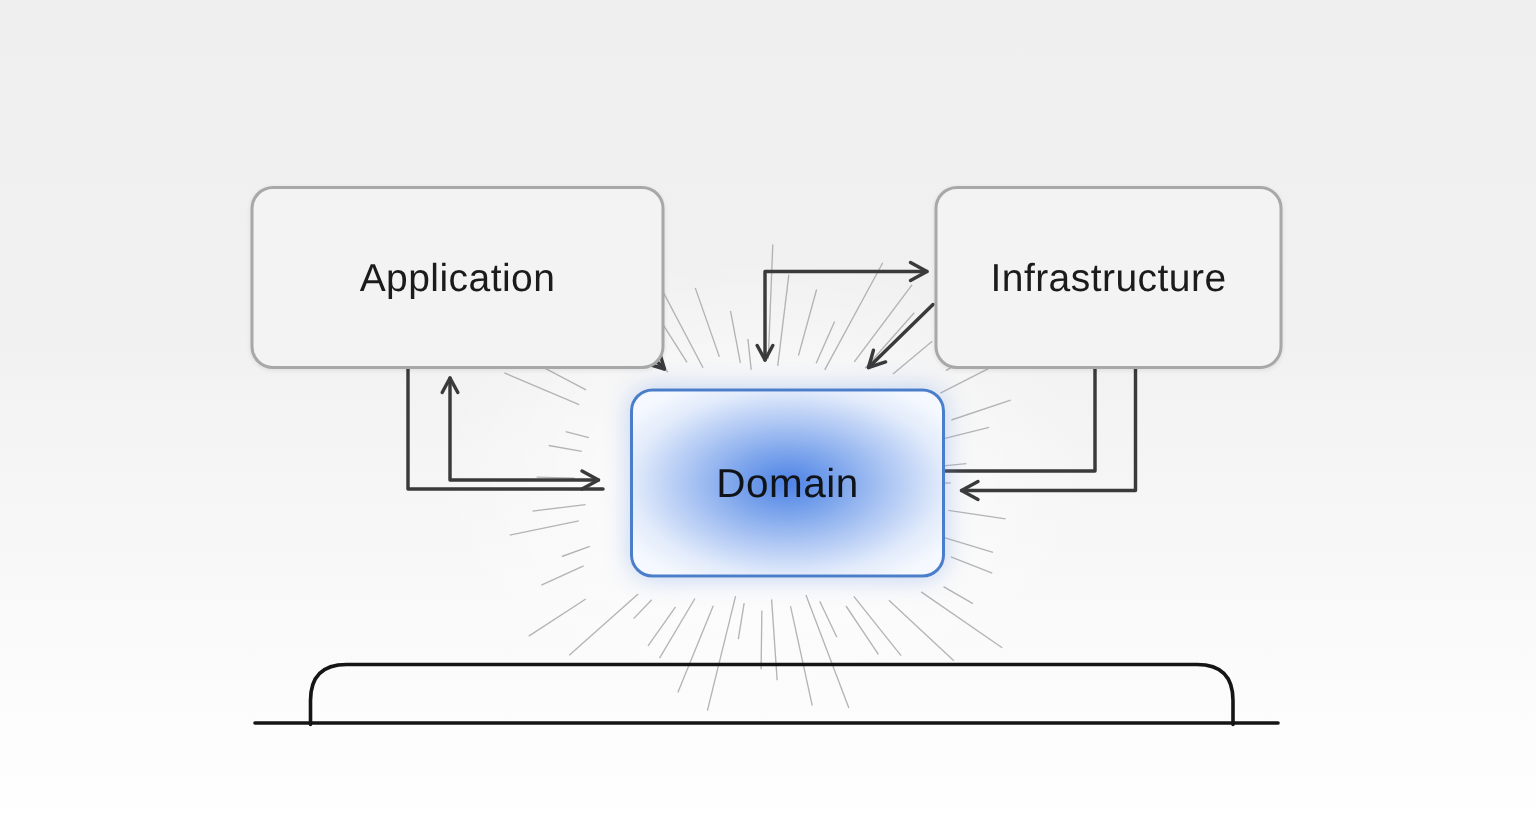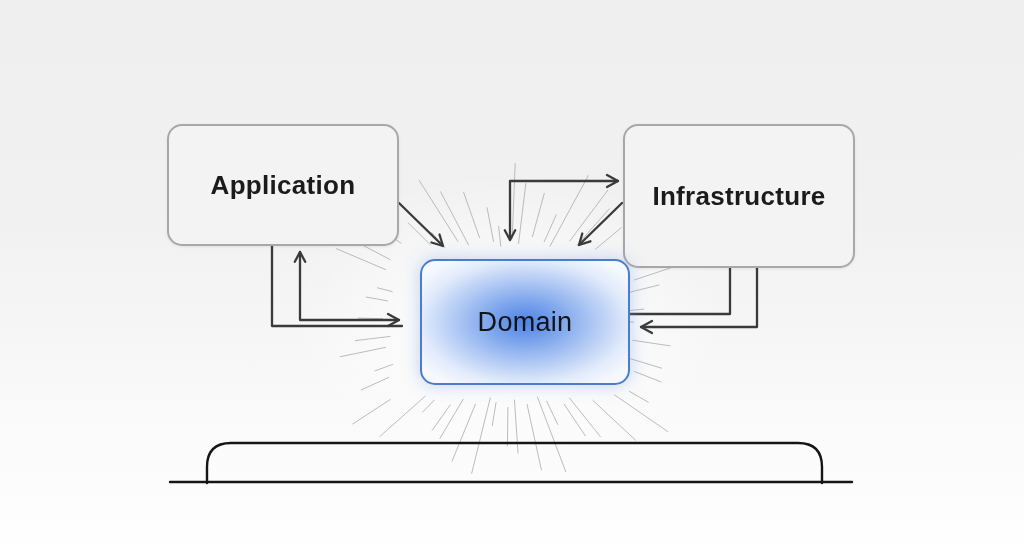--- a/index.html
+++ b/index.html
@@ -17,22 +17,22 @@
     border-radius:15px;
     font-size:26px;
     color:#1b1b1b;
     letter-spacing:.3px;
   }
   .node-gray{
     background:var(--box-fill,#f3f3f3);
     border:2px solid var(--box-border,#a8a8a8);
     box-shadow:0 1px 3px rgba(0,0,0,.07);
   }
-  .node-application{left:167px;top:124px;width:232px;height:122px;font-weight:bold;}
-  .node-infrastructure{left:623px;top:124px;width:232px;height:144px;font-weight:bold;}
+  .node-application{left:167px;top:124px;width:276px;height:122px;}
+  .node-infrastructure{left:623px;top:124px;width:232px;height:122px;}
   .node-domain{
     left:420px;top:259px;width:210px;height:126px;
     border:2.2px solid var(--domain-border,#4a7ecb);
     background:radial-gradient(ellipse 62% 62% at 50% 50%,
       var(--domain-center,#4e82e6) 0%, #7ea6ec 28%, #b7cdf5 58%, #e3ecfb 82%, #f5f8fe 100%);
     box-shadow:0 0 18px rgba(120,160,230,.45);
     font-size:27px;color:#101418;
   }
   .glow{
     position:absolute;left:289px;top:172px;width:440px;height:300px;

